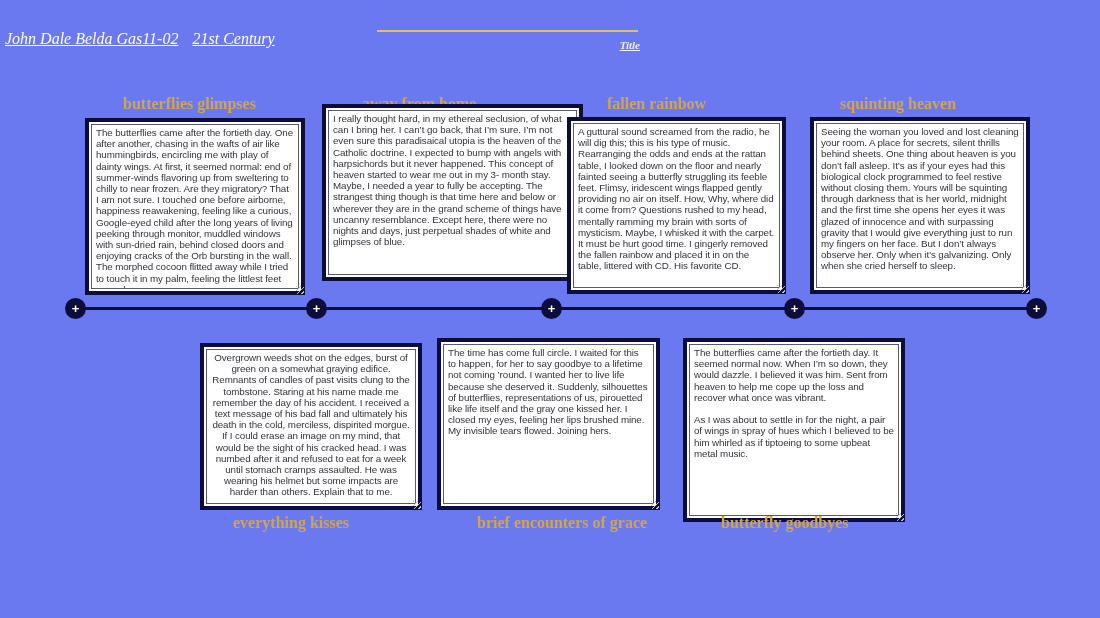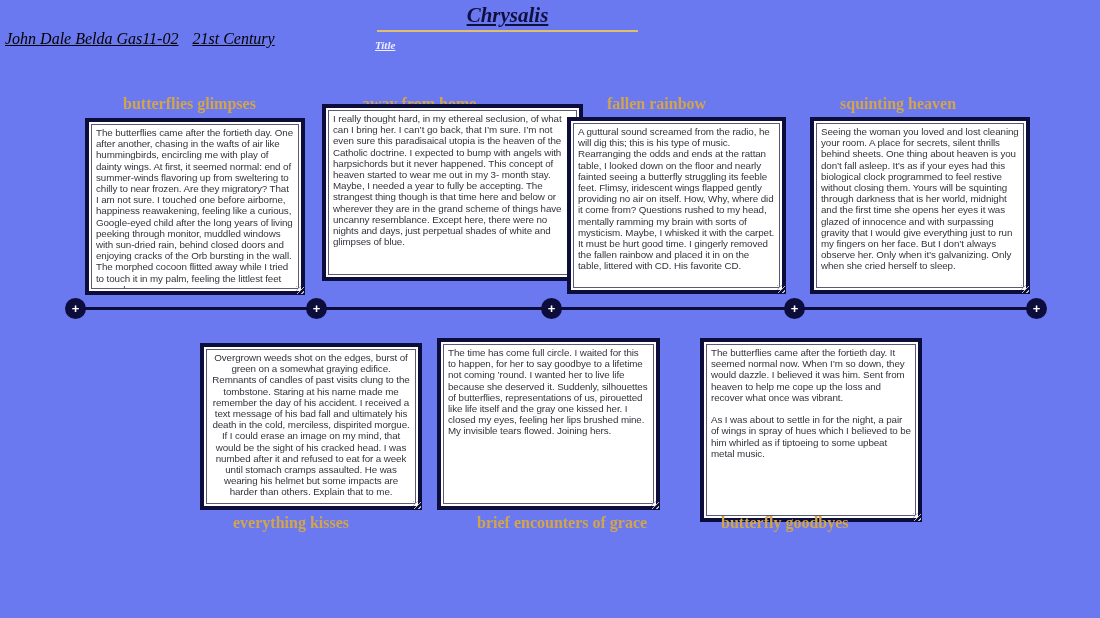--- a/index.html
+++ b/index.html
@@ -4,27 +4,27 @@
 <style>
   html,body{margin:0;padding:0;background:#6b79f0;}
   #app{position:relative;width:1100px;height:618px;background:#6b79f0;overflow:hidden;
        font-family:"Liberation Sans",sans-serif;}
 
   
   .title-wrap{position:absolute;left:375px;top:3px;width:265px;text-align:center;}
   .page-title{font-family:"Liberation Serif",serif;font-style:italic;font-weight:bold;
               font-size:21px;color:#101040;text-decoration:underline;display:inline-block;}
   .gold-rule{position:absolute;left:377px;top:30px;width:261px;height:2px;background:#e0bf6c;}
-  .subtitle-wrap{position:absolute;left:375px;top:35px;width:265px;text-align:left;}
+  .subtitle-wrap{position:absolute;left:375px;top:35px;width:265px;text-align:right;}
   .page-subtitle{font-family:"Liberation Serif",serif;font-style:italic;font-weight:bold;
                  font-size:11px;color:#eeeeff;text-decoration:underline;display:inline-block;cursor:pointer;}
 
   .author-bar{position:absolute;left:5px;top:30px;display:flex;gap:14px;}
   .author-link{font-family:"Liberation Serif",serif;font-style:italic;font-size:16px;
-               color:#000000;text-decoration:underline;cursor:pointer;white-space:nowrap;}
+               color:#ffffff;text-decoration:underline;cursor:pointer;white-space:nowrap;}
 
   
   .card{position:absolute;background:#0d0d3c;padding:4px;box-sizing:border-box;}
   .card-white{background:#ffffff;width:100%;height:100%;box-sizing:border-box;padding:2px;}
   .card-textbox{position:relative;border:1px solid #5a5a72;width:100%;height:100%;box-sizing:border-box;
                 padding:2px 4px;overflow:hidden;font-size:9.8px;line-height:11.2px;letter-spacing:-0.1px;
                 color:#33333c;white-space:pre-line;cursor:text;}
   .resize-handle{position:absolute;right:1px;bottom:1px;width:8px;height:8px;
                  background:repeating-linear-gradient(135deg,#bbb 0 1px,transparent 1px 3px);}
 
@@ -35,23 +35,20 @@
   .timeline-line{position:absolute;left:76px;top:307px;width:960px;height:3px;background:#0d0d3c;}
   .plus-btn{position:absolute;top:298px;width:21px;height:21px;border-radius:50%;background:#0d0d3c;
             color:#ffffff;display:flex;align-items:center;justify-content:center;cursor:pointer;}
   .plus-btn span{font-size:13px;font-weight:bold;line-height:1;transform:translateY(-0.5px);}
 </style>
 </head>
 <body>
 
 <div id="app">
 
-  <div class="title-wrap">
-    <span class="page-title">Chrysalis</span>
-  </div>
   <div class="gold-rule"></div>
   <div class="subtitle-wrap">
     <span class="page-subtitle">Title</span>
   </div>
 
   <div class="author-bar">
     <span class="author-link">John Dale Belda Gas11-02</span>
     <span class="author-link">21st Century</span>
   </div>
 
@@ -107,21 +104,21 @@
       <div class="card-textbox">Overgrown weeds shot on the edges, burst of green on a somewhat graying edifice. Remnants of candles of past visits clung to the tombstone. Staring at his name made me remember the day of his accident. I received a text message of his bad fall and ultimately his death in the cold, merciless, dispirited morgue. If I could erase an image on my mind, that would be the sight of his cracked head. I was numbed after it and refused to eat for a week until stomach cramps assaulted. He was wearing his helmet but some impacts are harder than others. Explain that to me.</div>
       <div class="resize-handle"></div>
     </div>
   </div>
   <div class="card" style="left:437px;top:338px;width:223px;height:172px;">
     <div class="card-white">
       <div class="card-textbox">The time has come full circle. I waited for this to happen, for her to say goodbye to a lifetime not coming ’round. I wanted her to live life because she deserved it. Suddenly, silhouettes of butterflies, representations of us, pirouetted like life itself and the gray one kissed her. I closed my eyes, feeling her lips brushed mine. My invisible tears flowed. Joining hers.</div>
       <div class="resize-handle"></div>
     </div>
   </div>
-  <div class="card" style="left:700px;top:338px;width:222px;height:184px;">
+  <div class="card" style="left:683px;top:338px;width:222px;height:184px;">
     <div class="card-white">
       <div class="card-textbox">The butterflies came after the fortieth day. It seemed normal now. When I’m so down, they would dazzle. I believed it was him. Sent from heaven to help me cope up the loss and recover what once was vibrant.
 
 As I was about to settle in for the night, a pair of wings in spray of hues which I believed to be him whirled as if tiptoeing to some upbeat metal music.</div>
       <div class="resize-handle"></div>
     </div>
   </div>
 
   <div class="card-heading" style="left:201px;top:514px;">everything kisses</div>
   <div class="card-heading" style="left:445px;top:514px;">brief encounters of grace</div>

